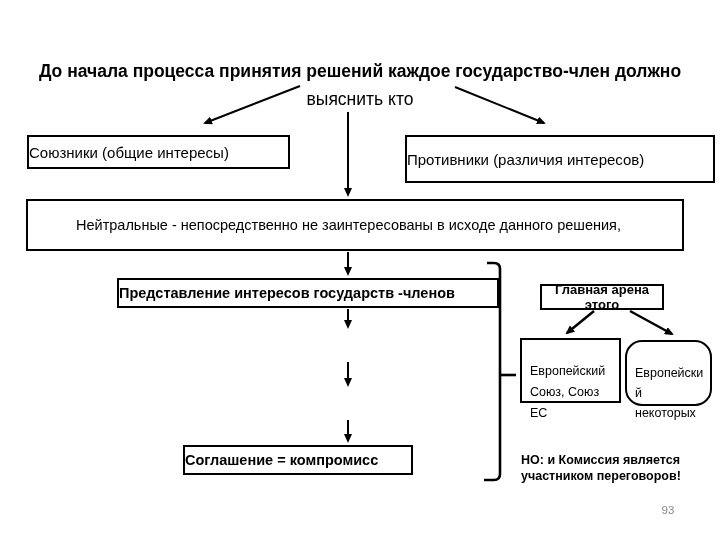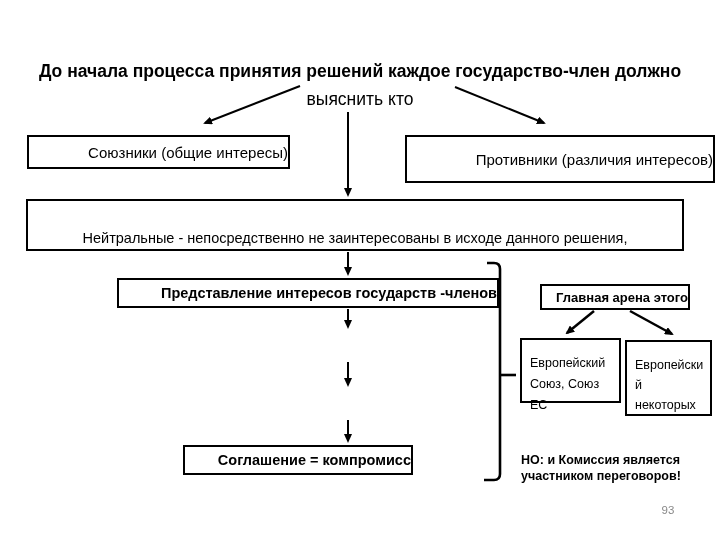--- a/index.html
+++ b/index.html
@@ -8,36 +8,36 @@
     font-family:"Liberation Sans","DejaVu Sans",sans-serif;color:#000;
     overflow:hidden;
   }
   .abs{position:absolute;}
   .ctr{left:0;right:0;text-align:center;}
   .title{top:13px;font-weight:bold;font-size:21px;}
   .subtitle{top:61px;font-weight:bold;font-size:17.5px;white-space:nowrap;}
   .subtitle2{top:89px;font-weight:normal;font-size:17.5px;}
   .box{
     position:absolute;border:2px solid #000;background:#fff;
-    display:flex;align-items:center;justify-content:flex-end;
+    display:flex;align-items:center;justify-content:flex-start;
     text-align:center;box-sizing:border-box;
   }
   .box.bold{font-weight:bold;}
-  .box.col{flex-direction:column;}
-  .box.leftalign{align-items:flex-start;justify-content:flex-start;text-align:left;flex-direction:column;padding:13px 2px 0 8px;}
+  .box.col{flex-direction:row;padding-left:48px;}
+  .box.leftalign{align-items:flex-start;justify-content:flex-start;text-align:left;flex-direction:column;padding:21px 2px 0 8px;}
   .allies{left:27px;top:135px;width:263px;height:34px;font-size:15px;}
   .opponents{left:405px;top:135px;width:310px;height:48px;font-size:15px;}
   .neutral{left:26px;top:199px;width:658px;height:52px;font-size:14.5px;line-height:21px;}
   .representation{left:117px;top:278px;width:382px;height:30px;font-size:14.5px;}
   .clash{left:122px;top:331px;width:347px;height:30px;font-size:14.5px;}
   .coordination{left:10px;top:389px;width:471px;height:30px;font-size:14.5px;}
   .agreement{left:183px;top:445px;width:230px;height:30px;font-size:14.5px;}
-  .arena{left:540px;top:284px;width:150px;height:26px;font-size:13px;}
+  .arena{left:540px;top:284px;width:124px;height:26px;font-size:13px;}
   .eu-council{left:520px;top:338px;width:101px;height:65px;font-size:12.5px;line-height:21px;}
-  .eu-parliament{left:625px;top:340px;width:87px;height:76px;font-size:12.5px;line-height:20px;}
+  .eu-parliament{left:625px;top:340px;width:87px;height:66px;font-size:12.5px;line-height:20px;border-radius:17px;}
   .note{left:521px;top:452px;width:175px;font-weight:bold;font-size:12.5px;line-height:16px;text-align:left;}
   .page-number{left:650px;top:504px;width:36px;text-align:center;font-size:11.5px;color:#888888;}
   svg.overlay{position:absolute;left:0;top:0;width:720px;height:540px;pointer-events:none;}
 </style>
 </head>
 <body>
 
 <div class="slide">
 
   <svg class="overlay" viewBox="0 0 720 540">

